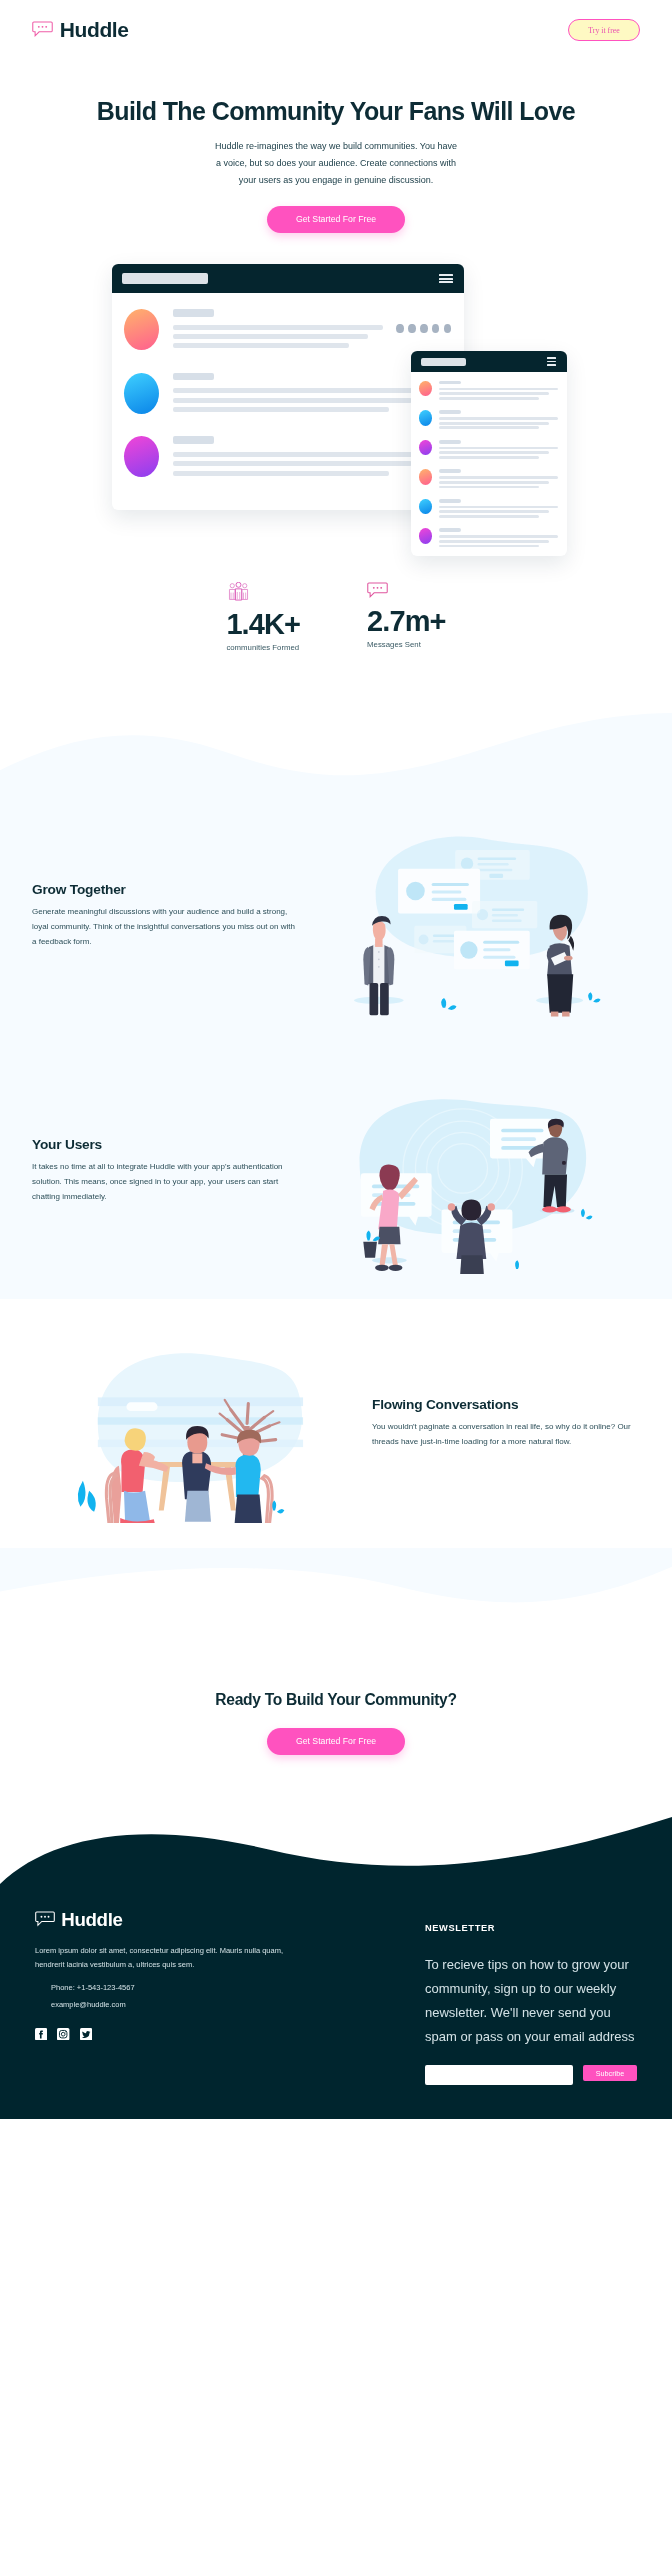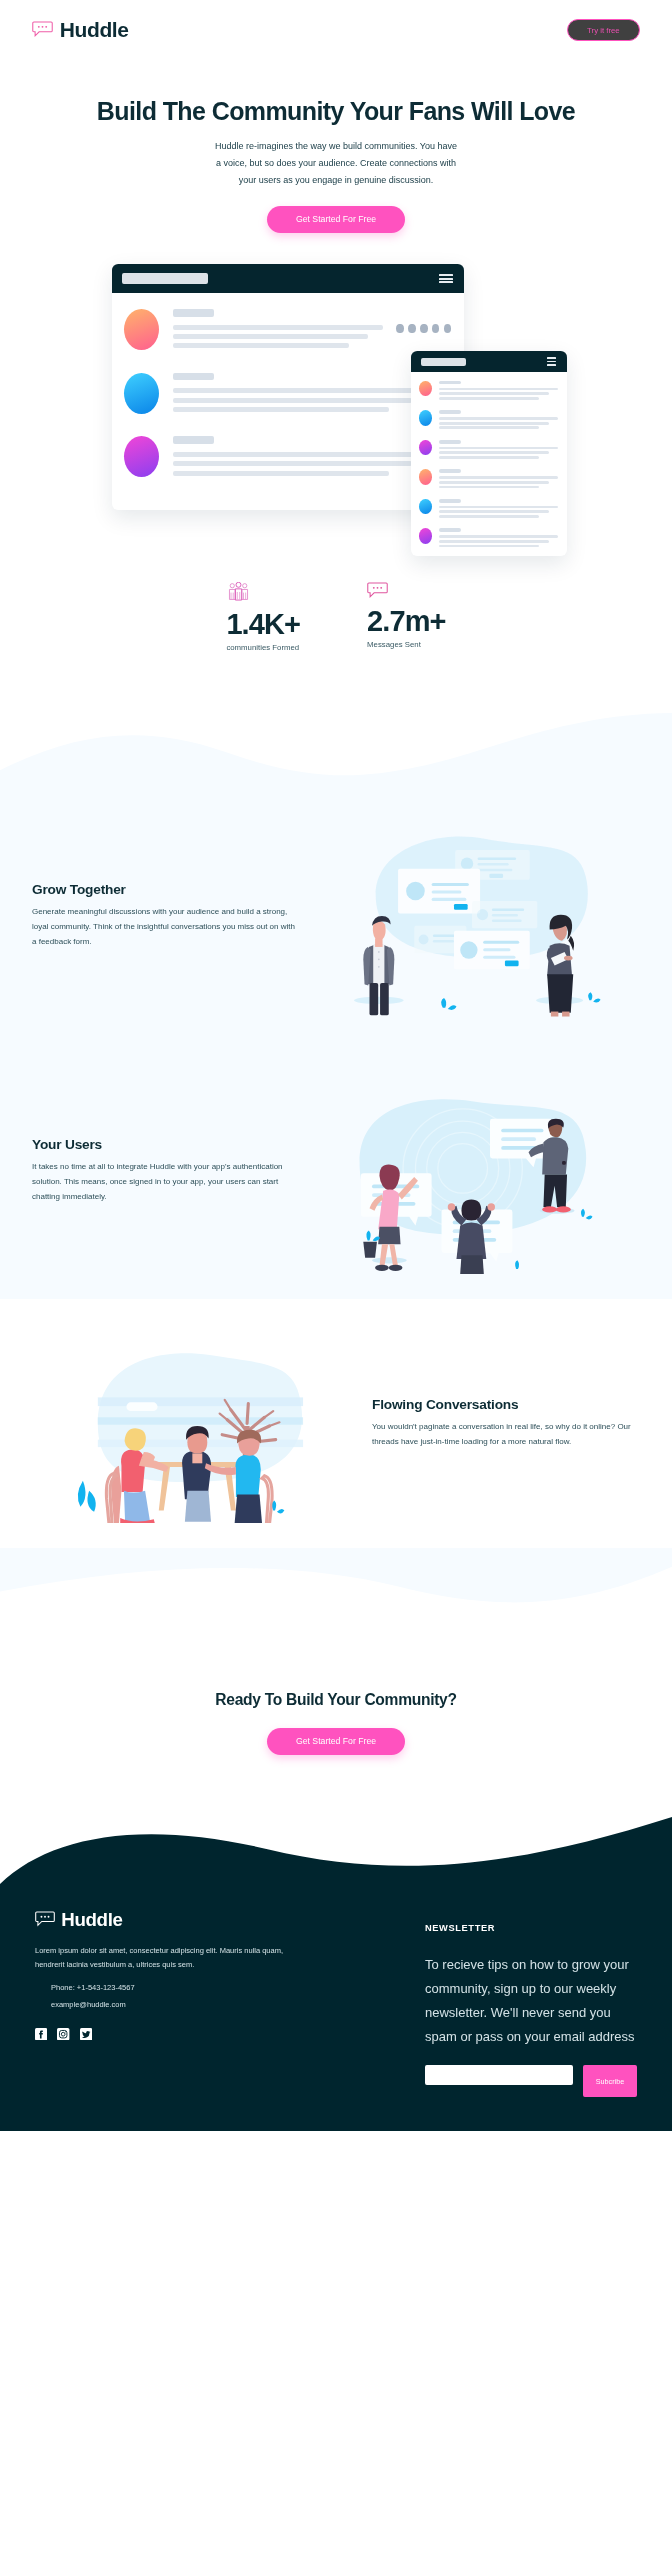--- a/index.html
+++ b/index.html
@@ -24,26 +24,26 @@
   .logo { display: flex; align-items: center; gap: 6.8px; }
   .logo-word {
     font-size: 21px;
     font-weight: 700;
     letter-spacing: -0.4px;
     color: #0d2c35;
   }
   .try-btn {
     border: 0.9px solid #ff52bf;
     color: #e94fb0;
-    background: #404040;
+    background: #fef9c3;
     border-radius: 18.7px;
     font-size: 7.8px;
     padding: 5.6px 19.3px;
     cursor: pointer;
-    font-family: Liberation Sans, sans-serif;
+    font-family: Liberation Serif, serif;
     white-space: nowrap;
   }
 
   
   .hero { text-align: center; padding: 37px 0 0; background: #fff; }
   .hero-title {
     font-size: 25px;
     font-weight: 700;
     letter-spacing: -0.6px;
     color: #0d2c35;
@@ -208,21 +208,21 @@
     height: 20px;
     border: none;
     border-radius: 1.9px;
     background: #fff;
     padding: 0 6.2px;
     font-family: inherit;
     font-size: 7.5px;
   }
   .nl-btn {
     width: 54px;
-    height: 32px;
+    height: 16px;
     background: #ff52bf;
     color: #fff;
     border: none;
     border-radius: 1.9px;
     font-size: 7.2px;
     cursor: pointer;
     font-family: inherit;
   }
 </style>
 </head>

